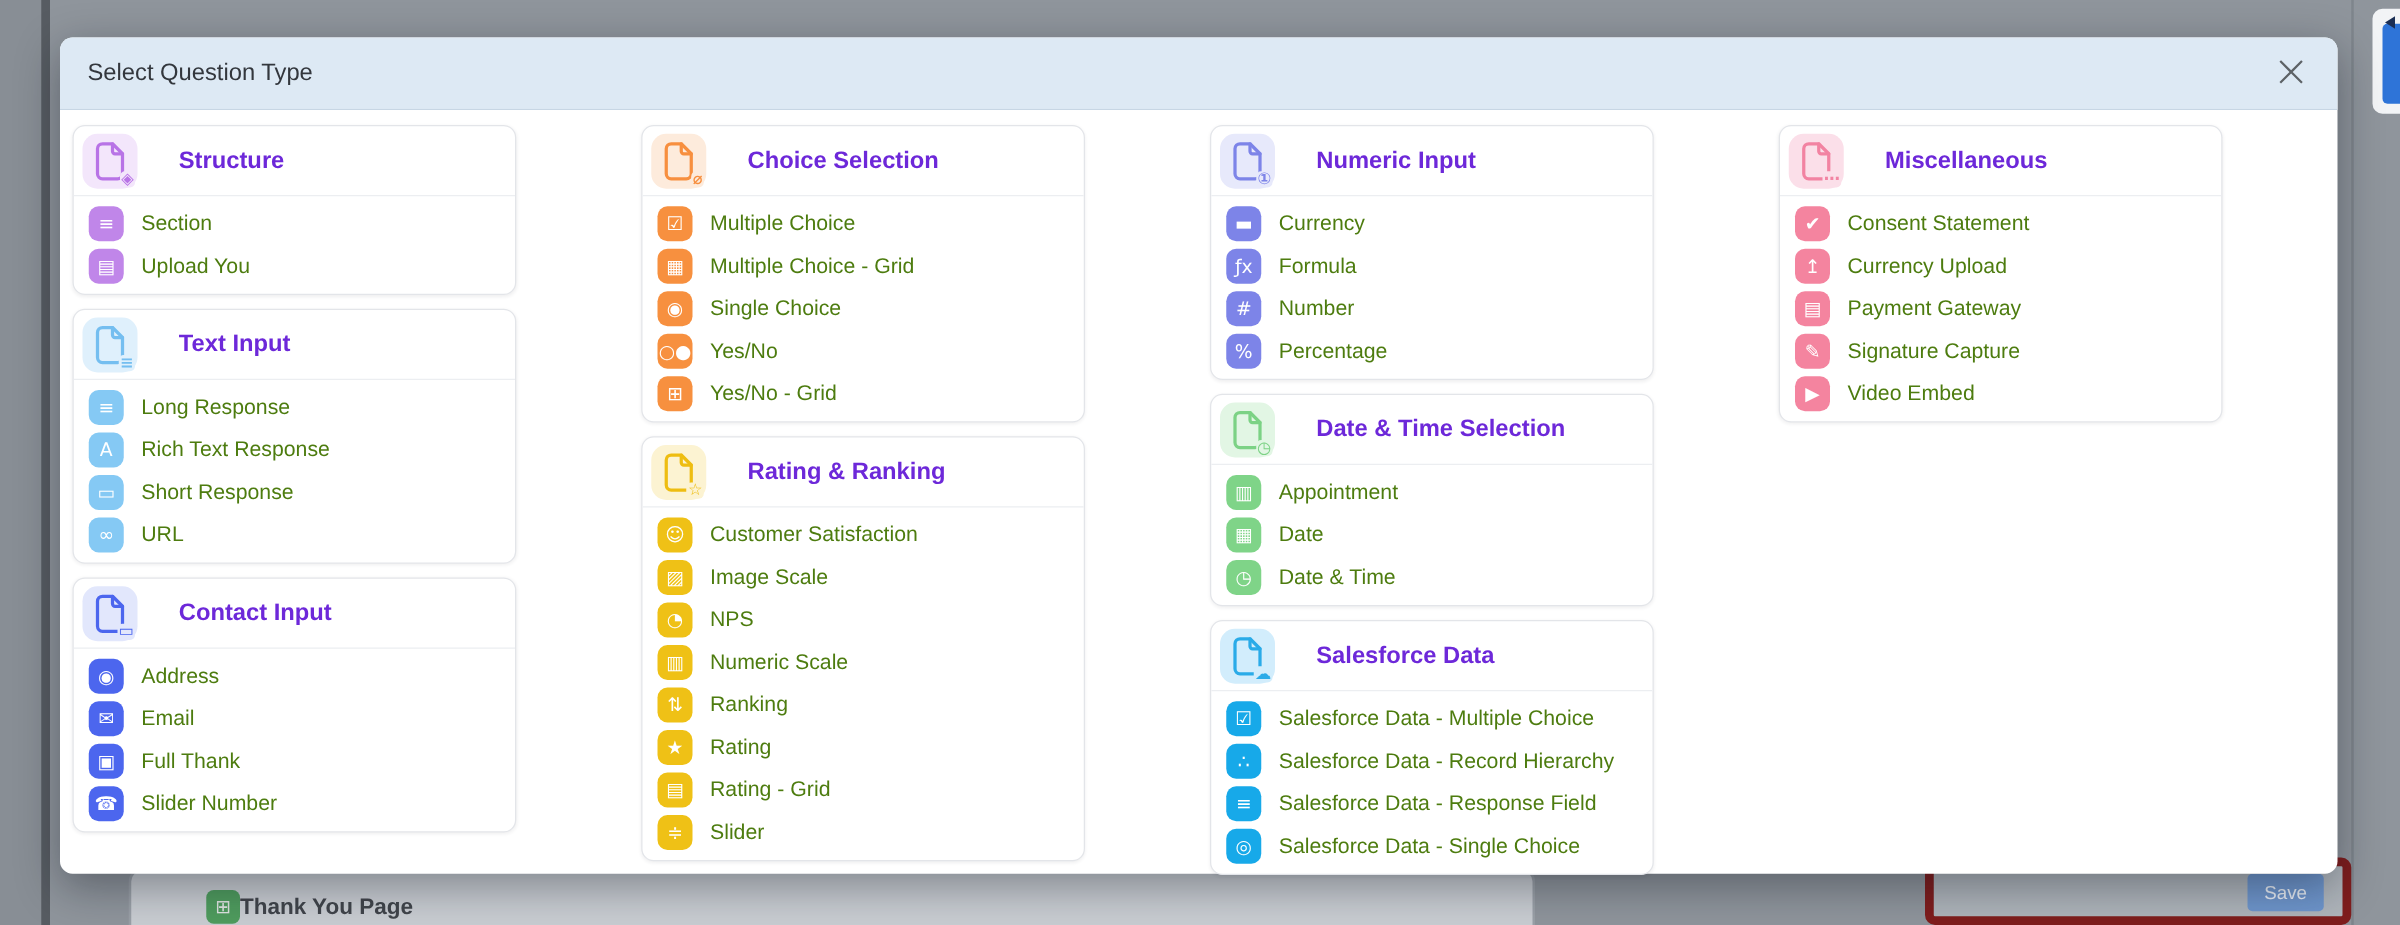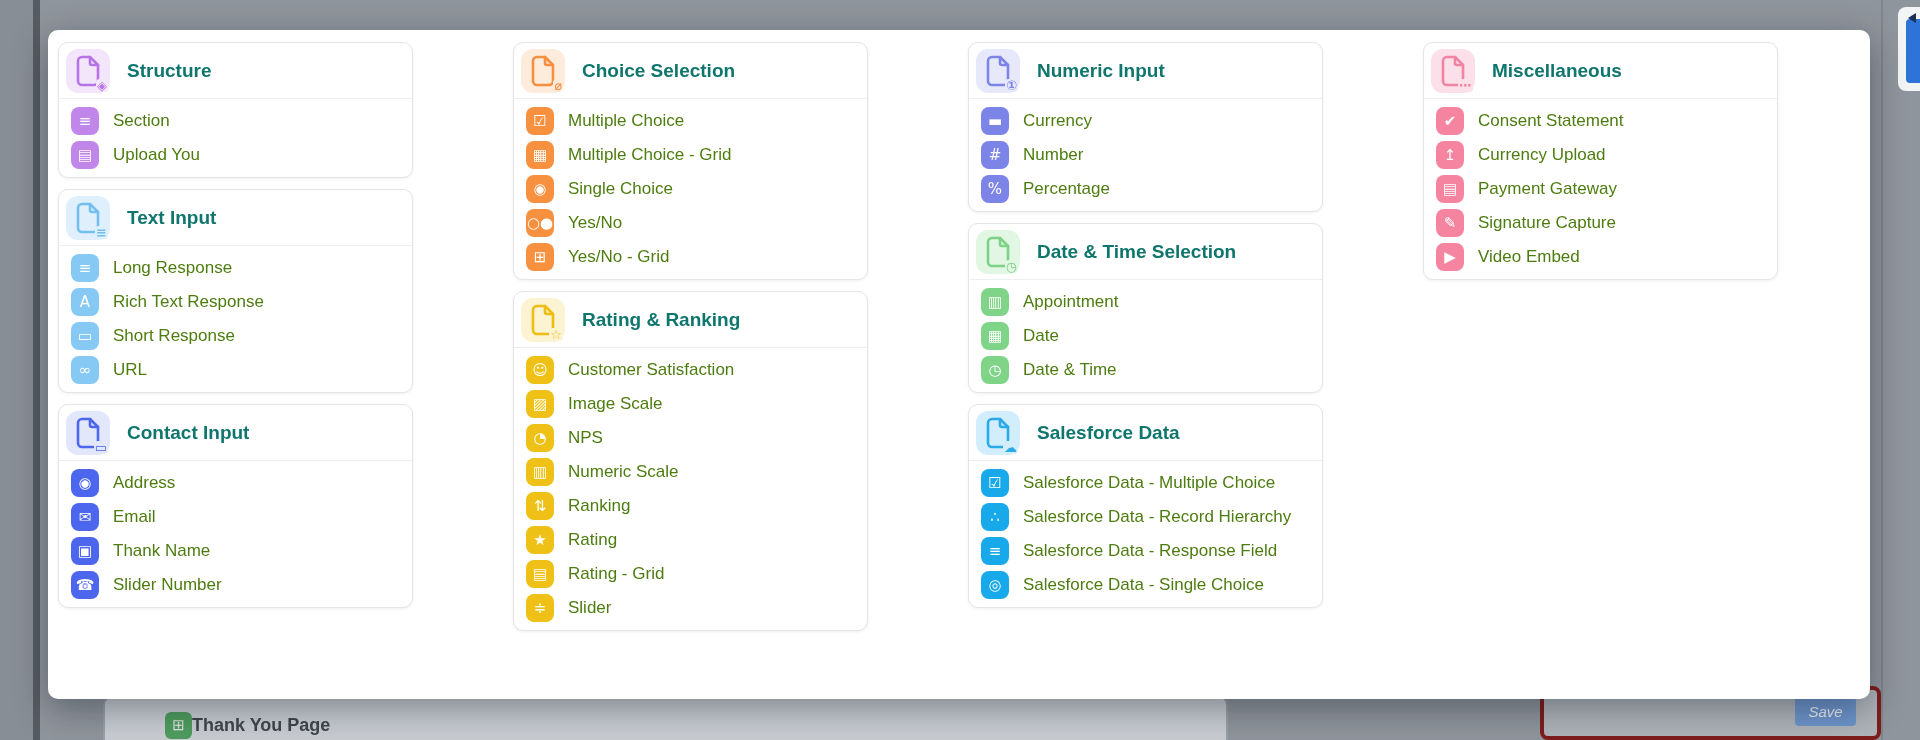--- a/index.html
+++ b/index.html
@@ -13,21 +13,21 @@
   .bg-vline-mid    { position:absolute; left:636px; top:695px; width:2px; height:45px; background:#9298a0; }
 
   .thankyou-bar { position:absolute; left:103px; top:695px; width:1125px; height:60px;
                   background:#c9cdd2; border:2px solid #9aa0a7; border-radius:10px;
                   display:flex; align-items:center; padding-left:60px; box-sizing:border-box; }
   .gift-icon { width:27px; height:27px; border-radius:6px; background:#4f9c5e; color:#dfe4e2;
                display:flex; align-items:center; justify-content:center; font-size:15px; font-family:"DejaVu Sans",sans-serif; }
   .thankyou-label { font-size:18px; font-weight:bold; color:#41454b; }
 
   .footer-panel { position:absolute; left:1540px; top:686px; width:341px; height:54px;
-                  background:#aeb4ba; border:4px solid #7f1d1d; border-radius:8px; box-sizing:border-box;font-style:italic; }
+                  background:#aeb4ba; border:7px solid #7f1d1d; border-radius:8px; box-sizing:border-box; }
   .save-btn { position:absolute; left:251px; top:6px; width:61px; height:30px; background:#6e95cb;
               border-radius:4px; color:#e9eef5; font-size:15px; display:flex; align-items:center; justify-content:center; }
 
   .browser-chip { position:absolute; right:0; top:7px; width:22px; height:84px;
                   background:#f2f4f6; border-radius:8px 0 0 8px; }
   .browser-chip .blue { position:absolute; right:0; top:12px; width:14px; height:64px; background:#2e74d8; border-radius:4px 0 0 4px; }
   .browser-chip .tri  { position:absolute; right:4px; top:6px; width:0; height:0;
                         border-top:5px solid transparent; border-bottom:5px solid transparent; border-right:8px solid #1b2f55; }
 
   
@@ -44,21 +44,21 @@
 
   .card { width:355px; background:#fff; border:1px solid #e3e5e9; border-radius:10px;
           box-shadow:0 1px 3px rgba(25,30,40,.07); overflow:hidden; box-sizing:border-box; }
   .card-header { display:flex; align-items:center; gap:17px; height:56px; padding:0 7px;
                  border-bottom:1px solid #eceef1; box-sizing:border-box; }
   .cat-icon { position:relative; width:44px; height:44px; border-radius:12px; background:var(--tint);
               color:var(--color); display:flex; align-items:center; justify-content:center; flex:0 0 44px; }
   .cat-sub { position:absolute; right:2px; bottom:1px; font-size:13px; font-weight:bold; line-height:1;
              color:var(--color); background:var(--tint); border-radius:4px; padding:0 1px;
              font-family:"DejaVu Sans",sans-serif; }
-  .card-title { font-size:19px; font-weight:bold; color:#0f766e; margin:0; }
+  .card-title { font-size:19px; font-weight:bold; color:#6d28d9; margin:16px; }
 
   .rows { padding:5px 0; }
   .row { height:34px; display:flex; align-items:center; padding:0 12px; cursor:pointer; }
   .row-icon { width:28px; height:28px; border-radius:8px; background:var(--item); color:#ffffff;
               display:flex; align-items:center; justify-content:center; font-size:15px; line-height:1;
               margin-right:14px; flex:0 0 28px; font-family:"DejaVu Sans",sans-serif; }
   .row-label { font-size:17px; color:#4d7c0f; white-space:nowrap; }
 </style>
 </head>
 <body>
@@ -78,20 +78,24 @@
   <div class="footer-panel">
     <div class="save-btn">Save</div>
   </div>
 
   <div class="browser-chip">
     <div class="blue"></div>
     <div class="tri"></div>
   </div>
 
   <div class="modal">
+    <div class="modal-header">
+      <span class="modal-title">Select Question Type</span>
+      <span class="close-btn">×</span>
+    </div>
     <div class="modal-body">
       <div class="col">
           <section class="card" style="--color: #b873e6; --tint: #f3e6fb; --item: #c086e9;">
     <div class="card-header">
       <div class="cat-icon">
         <svg width="26" height="32" viewBox="0 0 26 32" aria-hidden="true">
           <path d="M15 2 H7 a4 4 0 0 0 -4 4 v20 a4 4 0 0 0 4 4 h12 a4 4 0 0 0 4 -4 V10 Z" fill="none" stroke="currentColor" stroke-width="2.6" stroke-linejoin="round" stroke-linecap="round"></path>
           <path d="M15 2 v6 a2 2 0 0 0 2 2 h6" fill="none" stroke="currentColor" stroke-width="2.6" stroke-linejoin="round" stroke-linecap="round"></path>
         </svg>
         <span class="cat-sub">◈</span>
@@ -154,21 +158,21 @@
               <div class="row">
     <span class="row-icon">◉</span>
     <span class="row-label">Address</span>
   </div>
               <div class="row">
     <span class="row-icon">✉</span>
     <span class="row-label">Email</span>
   </div>
               <div class="row">
     <span class="row-icon">▣</span>
-    <span class="row-label">Thank Name</span>
+    <span class="row-label">Full Thank</span>
   </div>
               <div class="row">
     <span class="row-icon">☎</span>
     <span class="row-label">Slider Number</span>
   </div>
             </div>
   </section>
         </div>
       <div class="col">
           <section class="card" style="--color: #f78f3f; --tint: #fdebdc; --item: #f7903f;">
@@ -263,20 +267,24 @@
         <span class="cat-sub">①</span>
       </div>
       <h3 class="card-title">Numeric Input</h3>
     </div>
     <div class="rows">
               <div class="row">
     <span class="row-icon">▬</span>
     <span class="row-label">Currency</span>
   </div>
               <div class="row">
+    <span class="row-icon">ƒx</span>
+    <span class="row-label">Formula</span>
+  </div>
+              <div class="row">
     <span class="row-icon">#</span>
     <span class="row-label">Number</span>
   </div>
               <div class="row">
     <span class="row-icon">%</span>
     <span class="row-label">Percentage</span>
   </div>
             </div>
   </section>
           <section class="card" style="--color: #7cd285; --tint: #e2f6e4; --item: #7fd488;">

